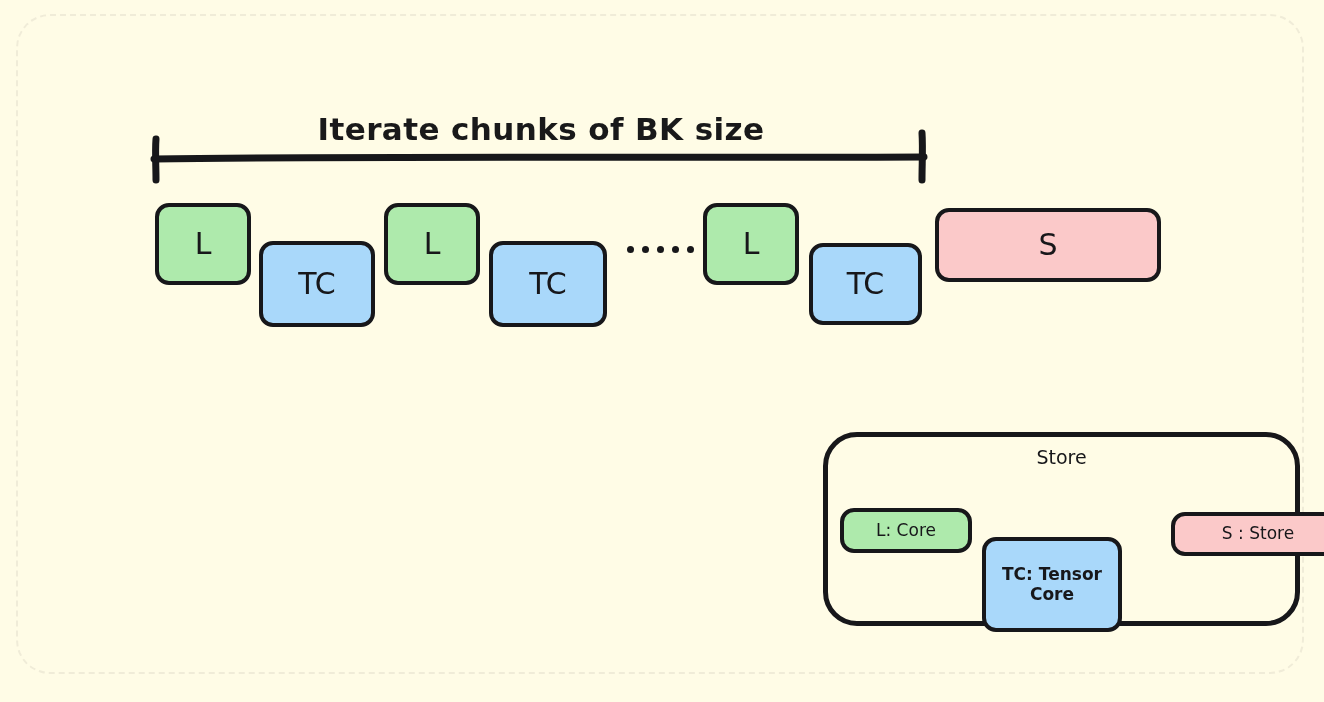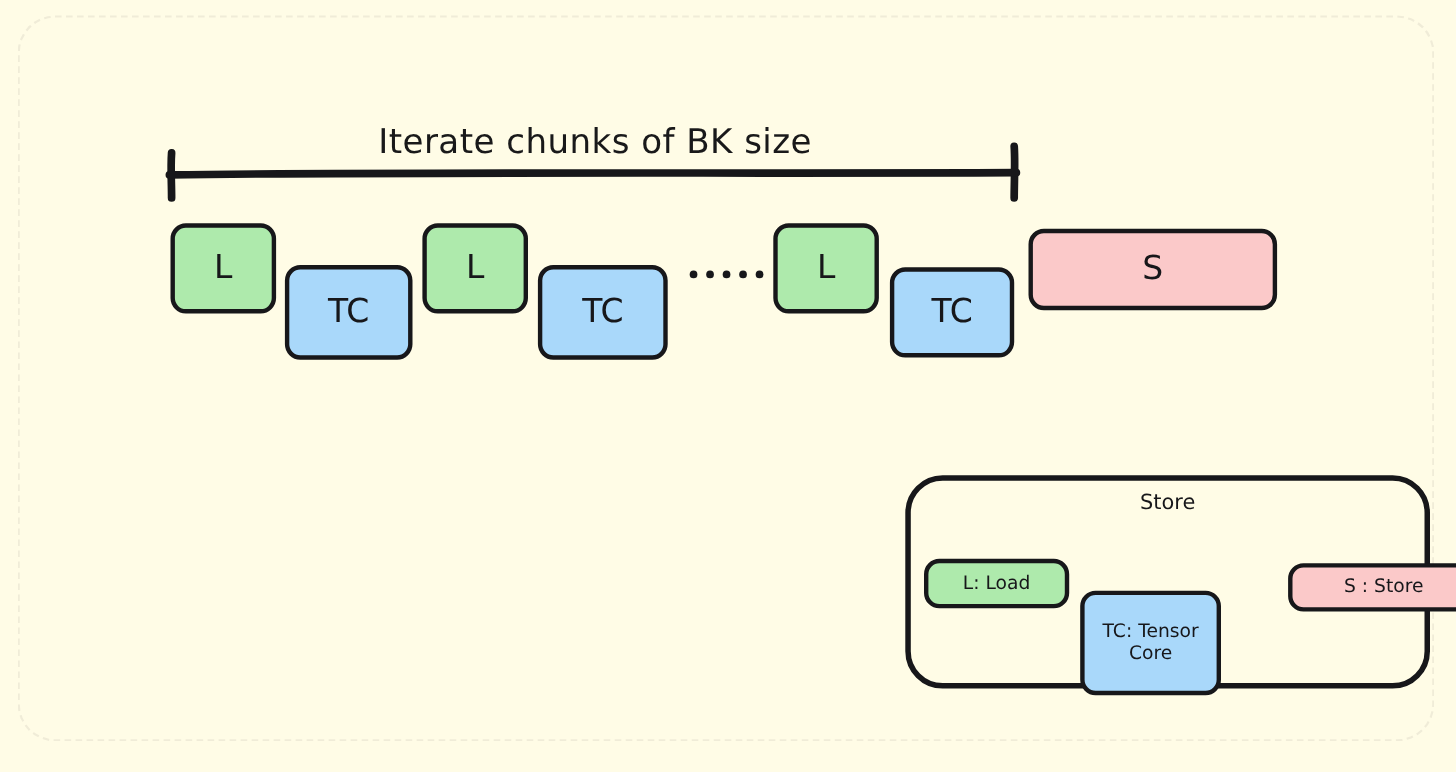--- a/index.html
+++ b/index.html
@@ -47,20 +47,21 @@
     position: absolute;
     left: 150px;
     top: 111px;
     width: 782px;
     text-align: center;
     font-family: "DejaVu Sans", sans-serif;
     font-size: 31px;
     color: #19191a;
     letter-spacing: 0.4px;
     white-space: nowrap;
+    font-weight: bold;
   }
 
   
   .box {
     position: absolute;
     border: 4px solid #17171a;
     border-radius: 14px;
     box-sizing: border-box;
     display: flex;
     align-items: center;
@@ -160,23 +161,23 @@
     <span></span>
     <span></span>
     <span></span>
     <span></span>
   </div>
 
   <div class="legend-box"></div>
   <div class="legend-title">Store</div>
   <div id="legend-items">
       <div class="box legend-item green" style="left: 840px; top: 508px; width: 132px; height: 45px; padding: 0px 6px;">
-        <span>L: Load</span>
+        <span>L: Core</span>
       </div>
-      <div class="box legend-item blue" style="left: 982px; top: 497px; width: 128px; height: 95px; padding: 0px 6px;">
+      <div class="box legend-item blue" style="left: 982px; top: 497px; width: 140px; height: 95px; padding: 0px 6px; font-weight: bold;">
         <span>TC: Tensor Core</span>
       </div>
       <div class="box legend-item pink" style="left: 1159px; top: 512px; width: 174px; height: 44px; padding: 0px 6px; margin-left: 12px;">
         <span>S : Store</span>
       </div>
     </div>
 
 </div>
 
 </body></html>

